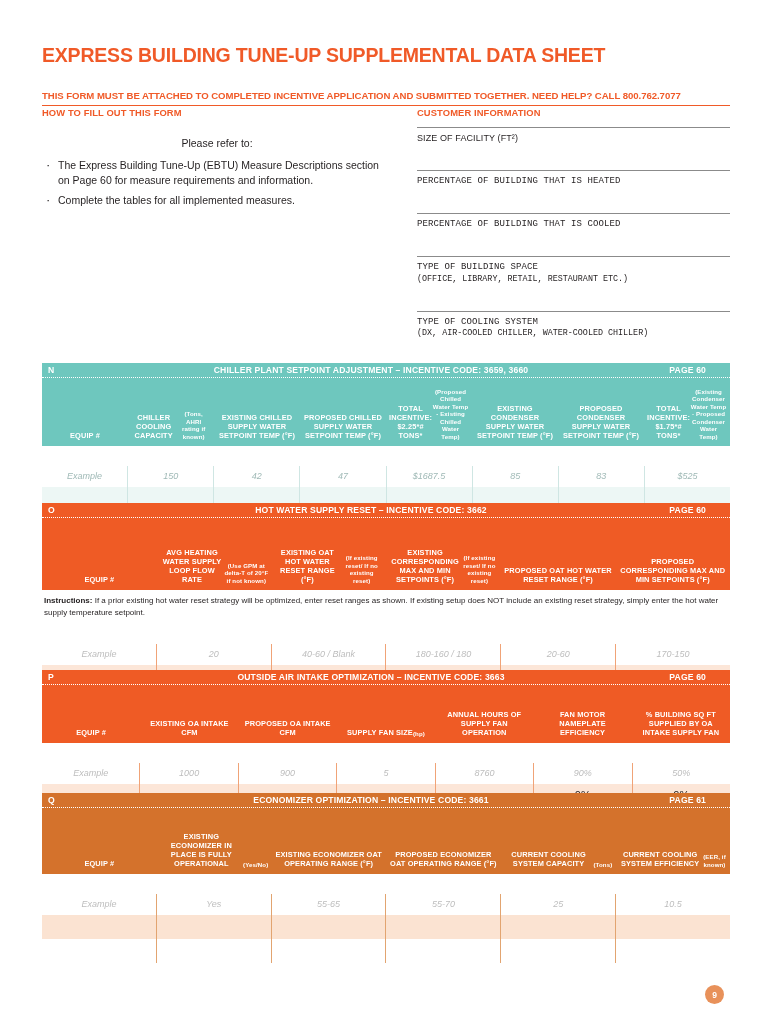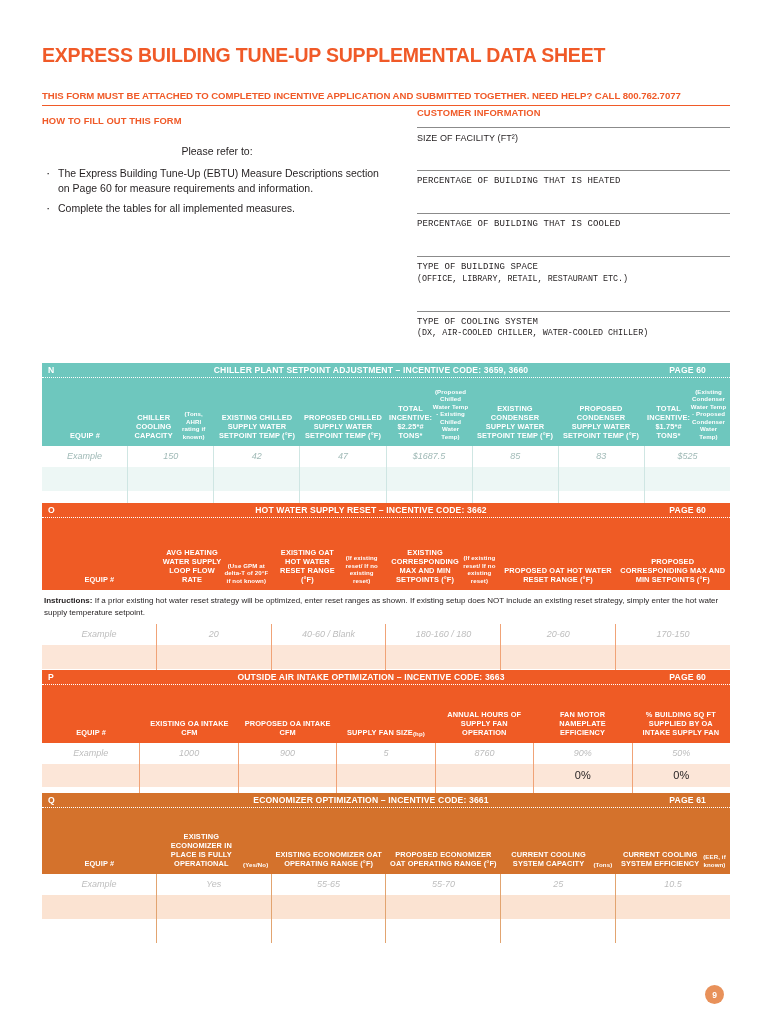--- a/index.html
+++ b/index.html
@@ -20,21 +20,21 @@
     color:#F05A28; text-transform:uppercase;
   }
   .doc-subtitle {
     position:absolute; left:42px; top:90px; width:688px;
     font-size:9.6px; font-weight:bold; color:#F05A28;
     letter-spacing:-0.05px;
     padding-bottom:4px; border-bottom:1.4px solid #F05A28;
     text-transform:uppercase;
   }
 
-  .col-left  { position:absolute; left:42px; top:107px; width:350px;margin-top:8px; }
+  .col-left  { position:absolute; left:42px; top:107px; width:350px; }
   .col-right { position:absolute; left:417px; top:107px; width:313px; }
 
   .sec-head {
     font-size:9.4px; font-weight:bold; color:#F05A28;
     text-transform:uppercase; letter-spacing:0.1px;
   }
   .intro { margin-top:18px; font-size:10.5px; line-height:1.35; color:#231f20;text-align:center; }
   .bullets { margin:8px 0 0 0; padding:0; list-style:none; }
   .bullets li {
     position:relative; padding-left:16px; margin-bottom:6px;
@@ -72,21 +72,21 @@
     text-transform:uppercase; letter-spacing:0.12px;
     display:flex; flex-direction:row; justify-content:center;align-items:flex-end;
   }
   .hcell .mixcase { font-size:6.1px; font-weight:bold; text-transform:none; }
 
   .drow { display:flex; }
   .dcell {
     flex:1 1 0; text-align:center; font-size:9px;
     padding:5px 3px; line-height:1.2;
   }
-  .drow.example .dcell { font-style:italic; }
+  .drow.example .dcell { font-style:italic;margin-top:20px; }
   .drow .dcell + .dcell { border-left:1px solid; }
 
   
   .t-teal .band, .t-teal .hrow { background:#6EC7BE; }
   .t-teal .band { border-bottom:1px dotted #ffffff; }
   .t-teal .drow.example .dcell { color:#9fb9b6; }
   .t-teal .drow .dcell + .dcell { border-left-color:#cfe6e3; }
   .t-teal .drow.zebra { background:#EDF7F5; }
   .t-teal .drow.blank .dcell { height:24px; }
 

